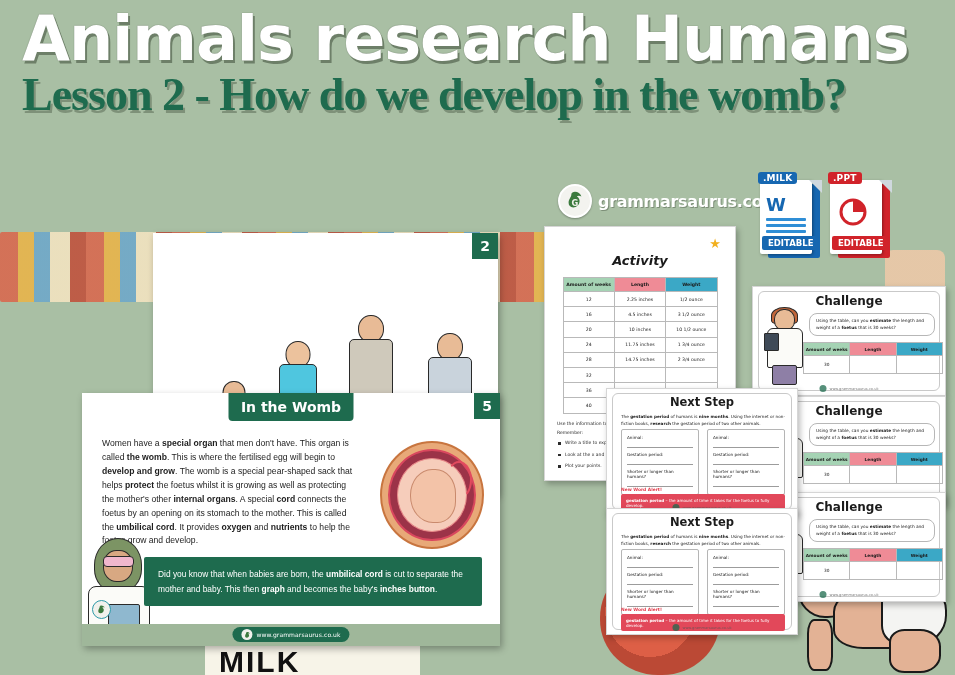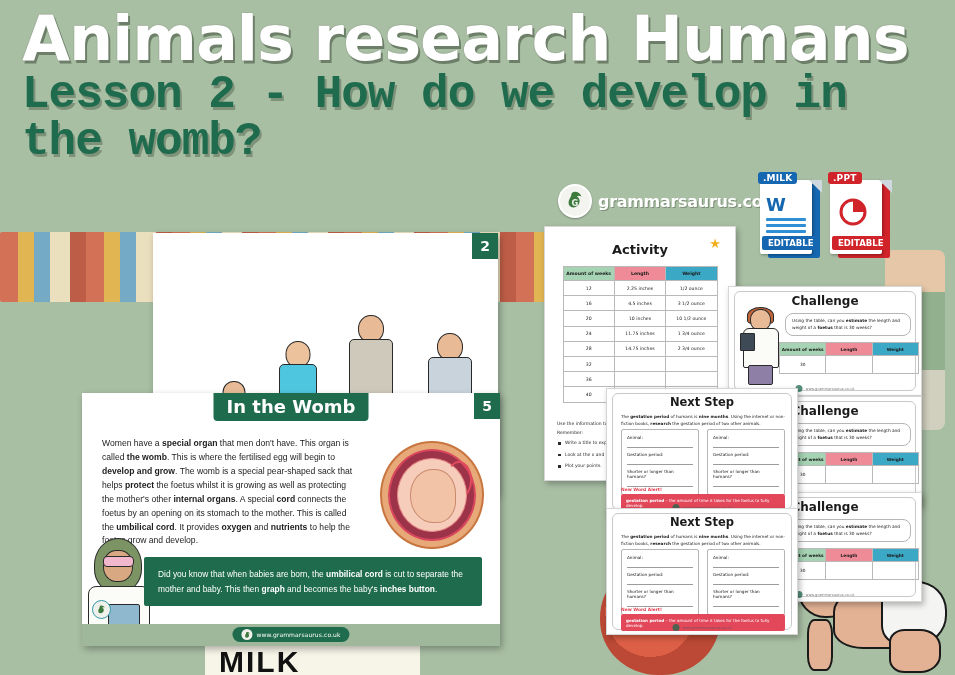--- a/index.html
+++ b/index.html
@@ -34,21 +34,21 @@
   
   .title-wrap{position:absolute;left:22px;top:8px;width:900px;}
   .main-title{
     font-family:"DejaVu Sans", sans-serif;
     font-weight:700;font-size:62px;line-height:1.0;color:#ffffff;
     letter-spacing:-1px;
     text-shadow:2px 3px 0 #6d7f68, 0 0 1px #4f5d4b;
     margin:0 0 2px 0;white-space:nowrap;
   }
   .sub-title{
-    font-family:Liberation Mono, monospace;
+    font-family:Liberation Serif, serif;
     font-weight:700;font-size:46px;line-height:1.02;color:#1e6b4e;
     letter-spacing:-1px;text-shadow:2px 3px 0 #7e9179;margin:0;max-width:850px;
   }
 
   
   .brand{position:absolute;left:558px;top:184px;display:flex;align-items:center;gap:6px;}
   .brand-logo{width:30px;height:30px;border-radius:50%;background:#f3f3ef;border:2px solid #ffffff;
     display:flex;align-items:center;justify-content:center;box-shadow:0 1px 2px rgba(0,0,0,.3);}
   .brand-logo svg{width:22px;height:22px;}
   .brand-text{font-family:"DejaVu Sans",sans-serif;font-weight:700;font-size:16px;color:#ffffff;
@@ -96,21 +96,21 @@
   #slide-thinking .slide-banner{width:150px;height:30px;line-height:30px;font-size:16px;}
   #slide-thinking .pagenum{width:26px;height:26px;font-size:14px;}
   .people{position:absolute;left:10px;bottom:22px;height:175px;right:10px;}
   .fig{position:absolute;bottom:0;}
   .fig .hd{position:absolute;left:50%;transform:translateX(-50%);top:0;border-radius:48%;border:1.5px solid #2a2a2a;}
   .fig .tr{position:absolute;left:50%;transform:translateX(-50%);border:1.5px solid #2a2a2a;border-radius:5px 5px 2px 2px;}
   .fig .lg{position:absolute;left:50%;transform:translateX(-50%);bottom:0;border:1.5px solid #2a2a2a;border-radius:2px;}
 
   
   #slide-womb{left:82px;top:393px;width:418px;height:253px;}
-  #slide-womb .slide-banner{width:155px;height:28px;line-height:28px;font-size:18px;}
+  #slide-womb .slide-banner{width:125px;height:28px;line-height:28px;font-size:14px;}
   #slide-womb .pagenum{width:26px;height:26px;font-size:14px;}
   .womb-body{position:absolute;left:20px;top:44px;width:252px;font-size:8.6px;line-height:1.62;
     color:#1d1d1d;font-family:"Liberation Sans",sans-serif;}
   .womb-body b{font-weight:700;}
   .womb-img{position:absolute;right:16px;top:48px;width:104px;height:108px;}
   .womb-img .sac{position:absolute;inset:0;border-radius:50%;background:#e8a978;border:2px solid #c8753f;}
   .womb-img .inner{position:absolute;left:8px;top:8px;right:8px;bottom:8px;border-radius:50%;
     background:#9c3348;border:2px solid #d9475e;}
   .womb-img .fluid{position:absolute;left:17px;top:17px;right:17px;bottom:17px;border-radius:50%;
     background:#f6cdbb;border:1.5px solid #e88a8a;}
@@ -139,35 +139,35 @@
   
   .sheet{position:absolute;background:#ffffff;border:1px solid #d6d6d6;
     box-shadow:2px 3px 6px rgba(0,0,0,.28);overflow:hidden;}
   .sheet-title{font-family:"DejaVu Sans",sans-serif;font-weight:700;color:#1b1b1b;text-align:center;}
   .wfoot{position:absolute;left:50%;transform:translateX(-50%);bottom:3px;display:flex;align-items:center;gap:3px;opacity:.75;}
   .wfoot .c{width:7px;height:7px;border-radius:50%;background:#1e6b4e;}
   .wfoot .t{font-size:3.6px;color:#555;font-family:"DejaVu Sans",sans-serif;}
 
   
   #sheet-activity{left:544px;top:226px;width:190px;height:253px;}
-  #sheet-activity .sheet-title{font-size:13px;margin:15px 0 0 0;}
+  #sheet-activity .sheet-title{font-size:13px;margin:26px 0 0 0;font-style:italic;}
   .star{position:absolute;right:14px;top:10px;color:#f2b01e;font-size:13px;line-height:1;}
   table.gt{border-collapse:collapse;width:155px;margin:9px auto 0 auto;table-layout:fixed;}
   table.gt th,table.gt td{border:1px solid #b9b9b9;text-align:center;font-family:"DejaVu Sans",sans-serif;}
   table.gt th{font-size:4.6px;font-weight:700;color:#1b1b1b;padding:4px 1px;}
   table.gt td{font-size:4.6px;color:#1b1b1b;padding:4.6px 1px;}
   th.h-weeks{background:#a5d3b4;} th.h-len{background:#ef8b96;} th.h-wt{background:#3ba8c6;}
   .act-notes{position:absolute;left:12px;top:193px;right:10px;font-size:4.5px;line-height:1.9;color:#2b2b2b;
     font-family:"DejaVu Sans",sans-serif;}
   .act-notes ul{margin:2px 0 0 0;padding-left:8px;}
   .act-notes li{margin-bottom:3px;list-style:none;position:relative;}
   .act-notes li:before{content:"";position:absolute;left:-7px;top:3px;width:2.5px;height:2.5px;background:#2b2b2b;}
 
   
-  .sheet-challenge{width:192px;height:108px;}
+  .sheet-challenge{width:192px;height:108px;margin-left:24px;}
   .sheet-challenge .sheet-title{font-size:12px;margin:7px 0 0 0;}
   .sheet-challenge .inner{position:absolute;left:5px;top:4px;right:5px;bottom:4px;
     border:1px solid #c9c9c9;border-radius:6px;}
   .sheet-challenge .bubble{position:absolute;left:56px;top:26px;right:10px;border:1px solid #b7b7b7;
     border-radius:8px;padding:4px 6px;font-size:4.3px;line-height:1.55;color:#1b1b1b;
     font-family:"DejaVu Sans",sans-serif;}
   .sheet-challenge .bubble b{font-weight:700;}
   .sheet-challenge table.gt{width:140px;margin:0;position:absolute;left:50px;top:55px;}
   .sheet-challenge table.gt th{font-size:4.3px;padding:3.6px 1px;}
   .sheet-challenge table.gt td{font-size:4.3px;padding:6px 1px;}

